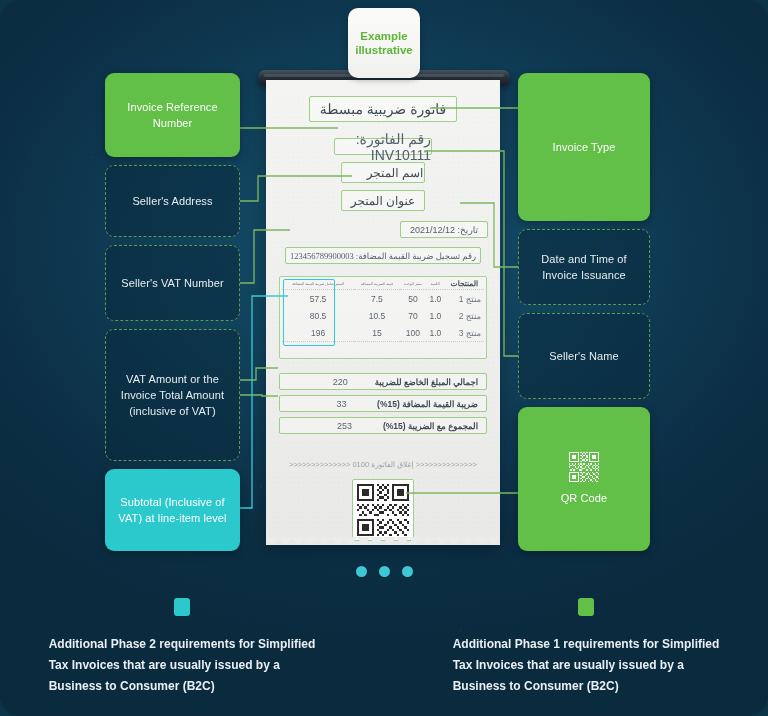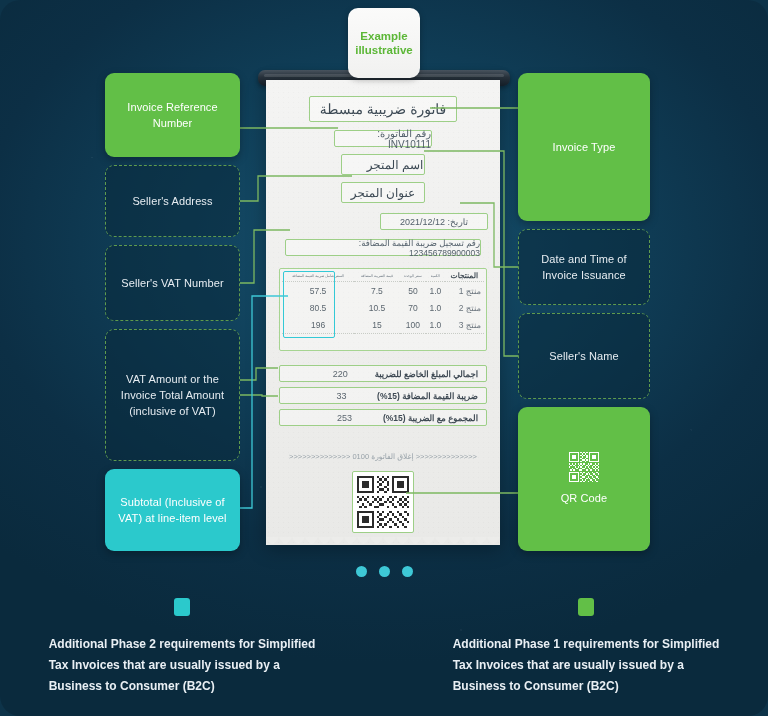--- a/index.html
+++ b/index.html
@@ -105,26 +105,26 @@
     background: rgba(255,255,255,.35);
     border-radius: 2px;
     display: flex;
     align-items: center;
     justify-content: center;
     direction: rtl;
     color: #53606b;
     position: relative;
   }
 
-  .f-title { margin: 6px auto 8px; width: 148px; height: 26px; font-size: 14px; color:#3d4a55; }
-  .f-invno { margin: 7px auto 0; width: 98px; height: 17px; font-size: 10px; }
+  .f-title { margin: 6px auto 16px; width: 148px; height: 26px; font-size: 14px; color:#3d4a55; }
+  .f-invno { margin: 7px auto 0; width: 98px; height: 17px; font-size: 14px; }
   .f-name  { margin: 7px auto 0; width: 84px;  height: 21px; font-size: 12px; color:#3d4a55;padding-left:24px;}
   .f-addr  { margin: 7px auto 0; width: 84px;  height: 21px; font-size: 12px; color:#3d4a55;}
-  .f-date  { margin: 10px 2px 0 auto; width: 108px; height: 17px; font-size: 9px; }
-  .f-vatno { margin: 9px auto 0; width: 196px; height: 17px; font-size: 8.5px; }
+  .f-date  { margin: 10px 2px 0 auto; width: 88px; height: 17px; font-size: 9px; }
+  .f-vatno { margin: 9px auto 0; width: 196px; height: 17px; font-size: 8.5px; font-family: Liberation Serif, serif; }
 
   
   .tbl-wrap {
     margin: 12px auto 0;
     width: 208px;
     border: 1px solid #a6d491;
     border-radius: 2px;
     padding: 3px 2px 16px 2px;
     background: rgba(255,255,255,.30);
     position: relative;

